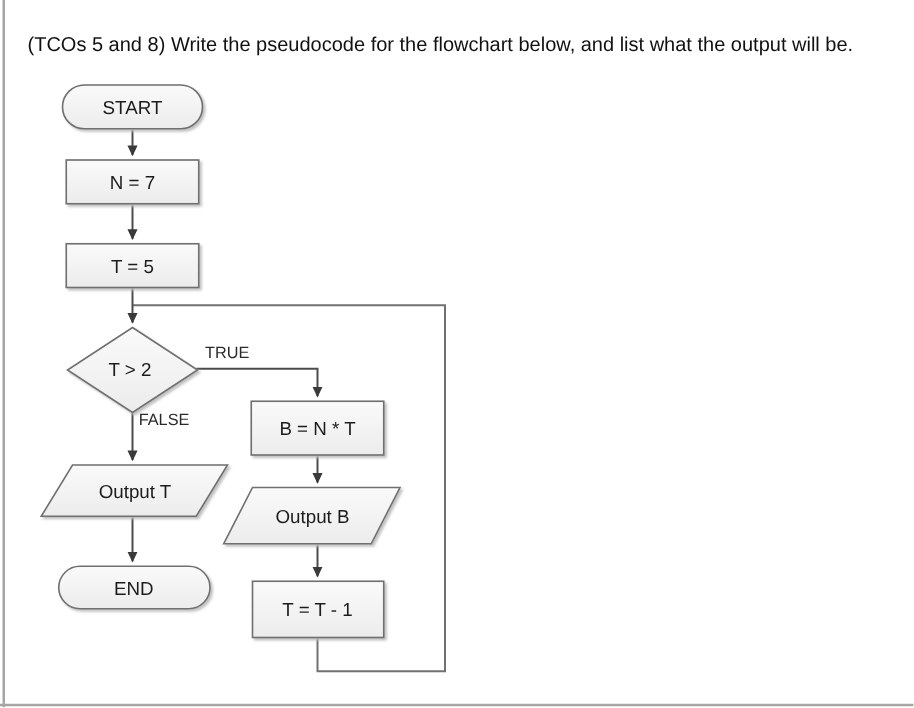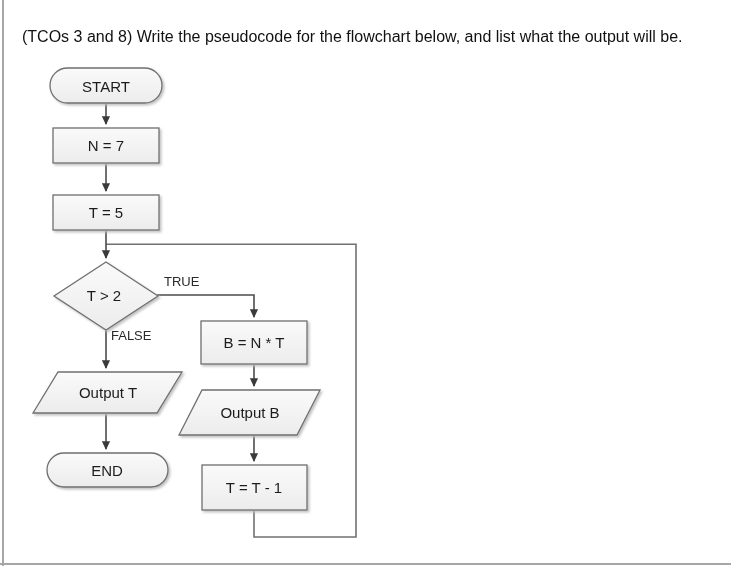--- a/index.html
+++ b/index.html
@@ -61,21 +61,21 @@
   }
 </style>
 </head>
 <body>
 
 <div class="page">
 
   <div class="left-border"></div>
   <div class="bottom-border"></div>
 
-  <div class="question-title">(TCOs 3 and 8) Write the pseudocode for the flowchart below, and list what the output will be.</div>
+  <div class="question-title">(TCOs 5 and 8) Write the pseudocode for the flowchart below, and list what the output will be.</div>
 
   <svg class="flowchart" width="731" height="566" viewBox="0 0 731 566" xmlns="http://www.w3.org/2000/svg">
 
     <defs>
       <linearGradient id="nodeFill" x1="0" y1="0" x2="0" y2="1">
         <stop offset="0" stop-color="#fafafa"></stop>
         <stop offset="1" stop-color="#ececec"></stop>
       </linearGradient>
       <filter id="nodeShadow" x="-10%" y="-10%" width="130%" height="130%">
         <feDropShadow dx="1.8" dy="1.8" stdDeviation="0.9" flood-color="#bbbbbb" flood-opacity="0.9"></feDropShadow>

